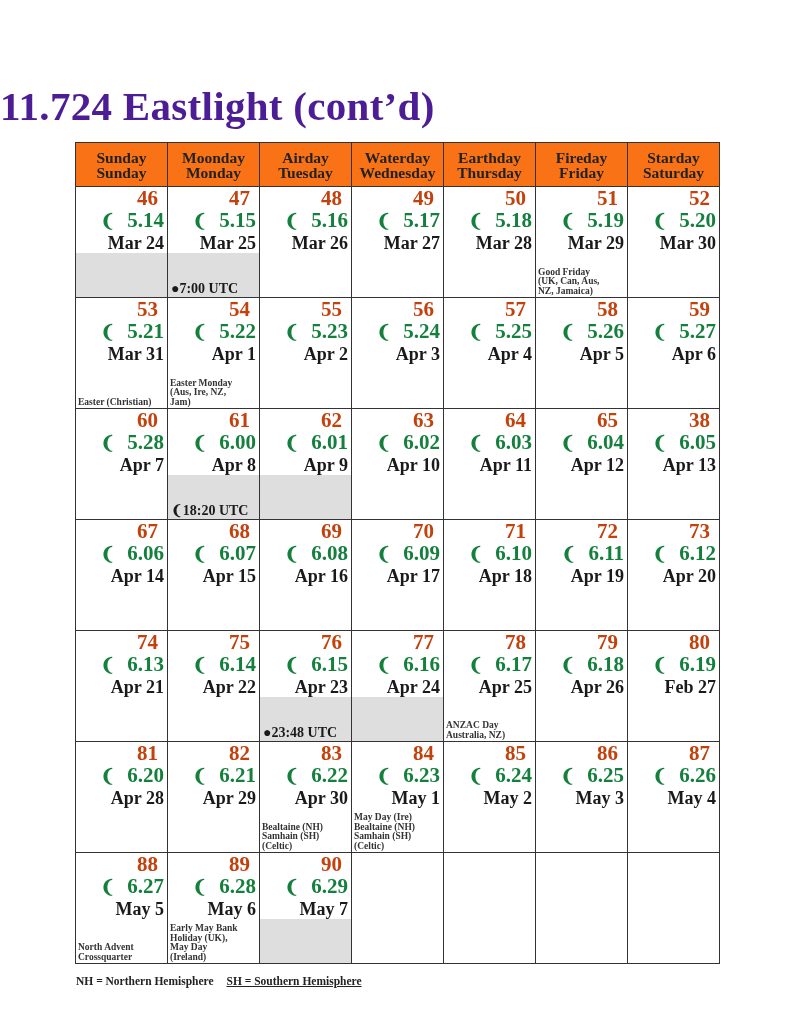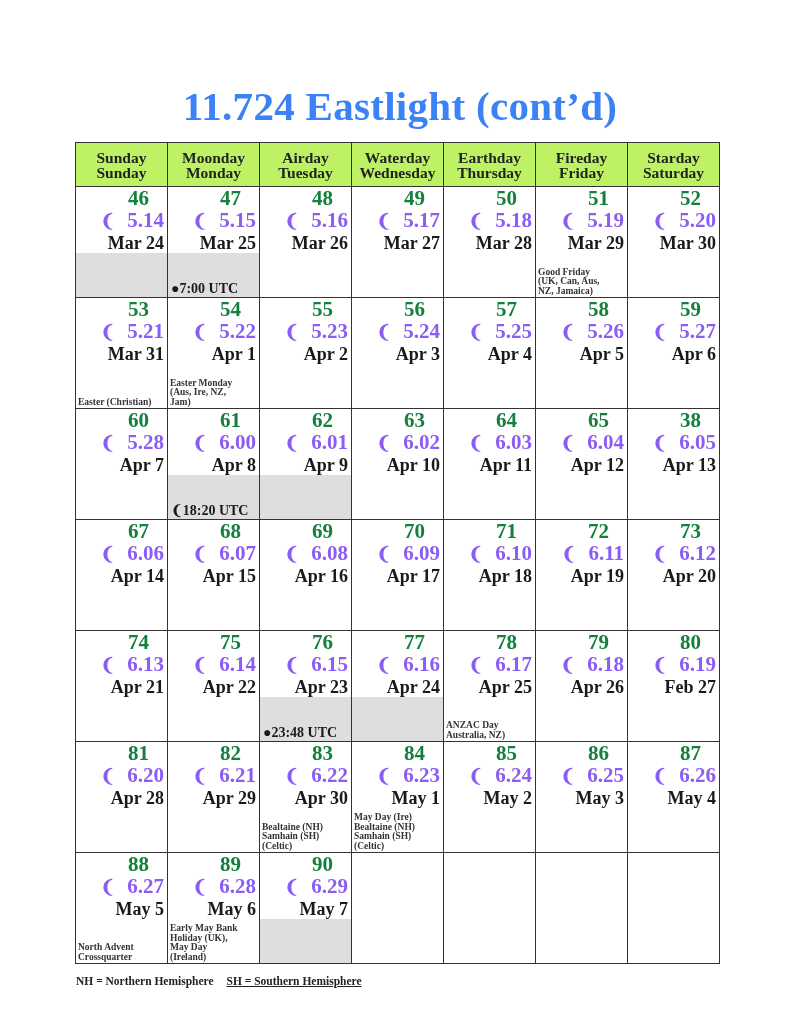--- a/index.html
+++ b/index.html
@@ -1,31 +1,31 @@
 <!DOCTYPE html>
 <html><head>
 <meta charset="utf-8">
 <style>
   html, body { margin:0; padding:0; background:#ffffff; }
   body { width:800px; height:1035px; position:relative; overflow:hidden;
          font-family:"DejaVu Serif", "Liberation Serif", serif; color:#111; }
-  .title { position:absolute; left:0; top:82px; width:800px; text-align:center;
+  .title { position:absolute; left:0; top:82px; width:800px; 
            font-family:"Liberation Serif", serif; font-weight:bold; font-size:41px;
-           letter-spacing:0.3px; color:#3b82f6; }
+           letter-spacing:0.3px; color:#4c1d95; }
   table.cal { position:absolute; left:75px; top:142px; width:645px;
               border-collapse:collapse; table-layout:fixed; }
   table.cal th, table.cal td { border:1.3px solid #333; padding:0; }
-  table.cal th { background:#bef264; height:43px; font-family:"Liberation Serif", serif;
+  table.cal th { background:#f97316; height:43px; font-family:"Liberation Serif", serif;
                  font-weight:bold; font-size:15.5px; line-height:15px; color:#222; text-align:center; }
   table.cal td { height:110px; vertical-align:top; position:relative; background:#fff; }
   .cell { position:absolute; left:0; top:0; right:0; bottom:0; }
-  .num { position:absolute; right:18px; top:0px; font-family:"Liberation Serif", serif;
-         font-weight:bold; font-size:21px; line-height:22px; color:#15803d; }
+  .num { position:absolute; right:9px; top:0px; font-family:"Liberation Serif", serif;
+         font-weight:bold; font-size:21px; line-height:22px; color:#c2410c; }
   .moon { position:absolute; right:3px; top:21px; font-family:"Liberation Serif", serif;
-          font-weight:bold; font-size:21px; line-height:24px; color:#8b5cf6; white-space:nowrap; }
+          font-weight:bold; font-size:21px; line-height:24px; color:#15803d; white-space:nowrap; }
   .moon .glyph { display:inline-block; margin-right:12px; font-size:18px; }
   .date { position:absolute; right:3px; top:47px; font-family:"Liberation Serif", serif;
           font-weight:bold; font-size:18px; line-height:18px; color:#1a1a1a; }
   .shade { position:absolute; left:0; right:0; top:66px; bottom:0; background:#dedede; }
   .note { position:absolute; left:2px; bottom:1px; font-family:"Liberation Serif", serif;
           font-weight:bold; font-size:9.5px; line-height:9.5px; color:#333; }
   .event { position:absolute; left:3px; bottom:1px; font-family:"Liberation Serif", serif;
            font-weight:bold; font-size:14px; line-height:15px; color:#1a1a1a; white-space:nowrap; }
   .footer { position:absolute; left:76px; top:975px; font-family:"Liberation Serif", serif;
             font-weight:bold; font-size:11.5px; color:#222; }

